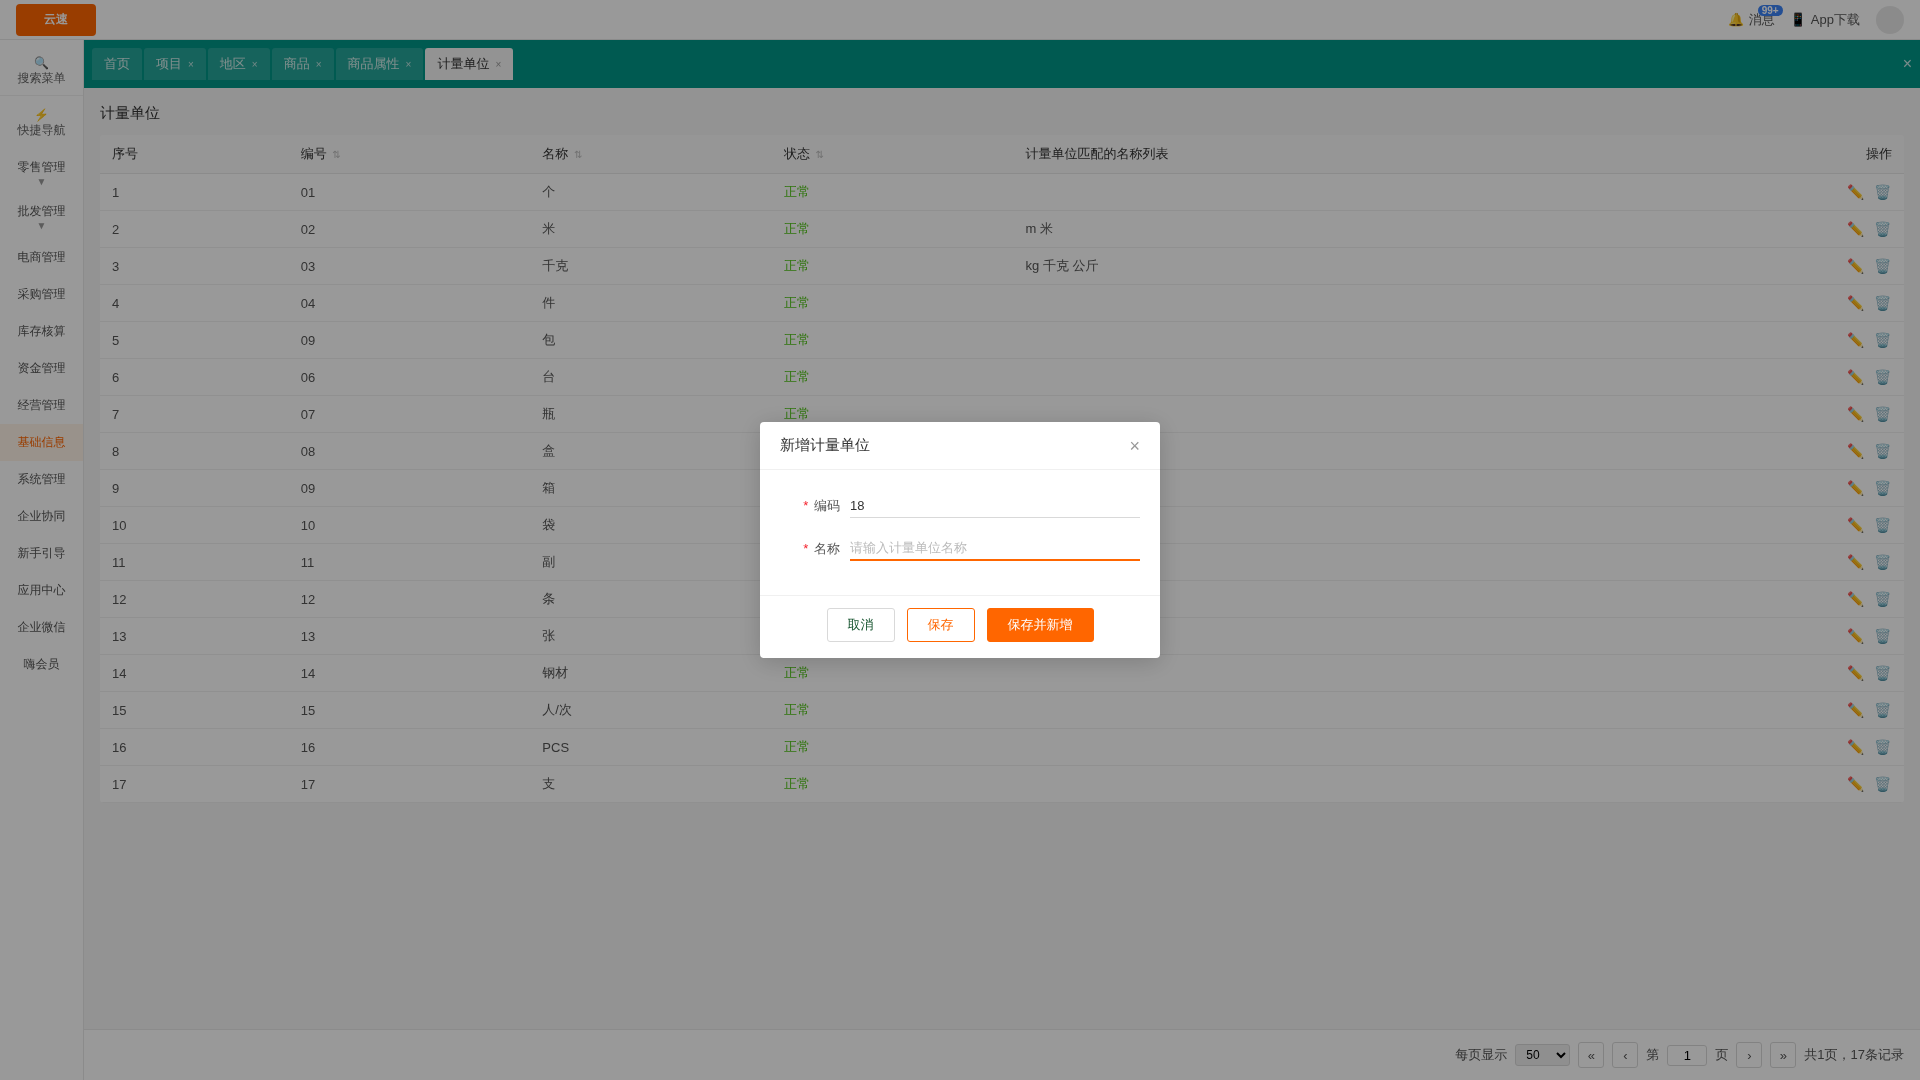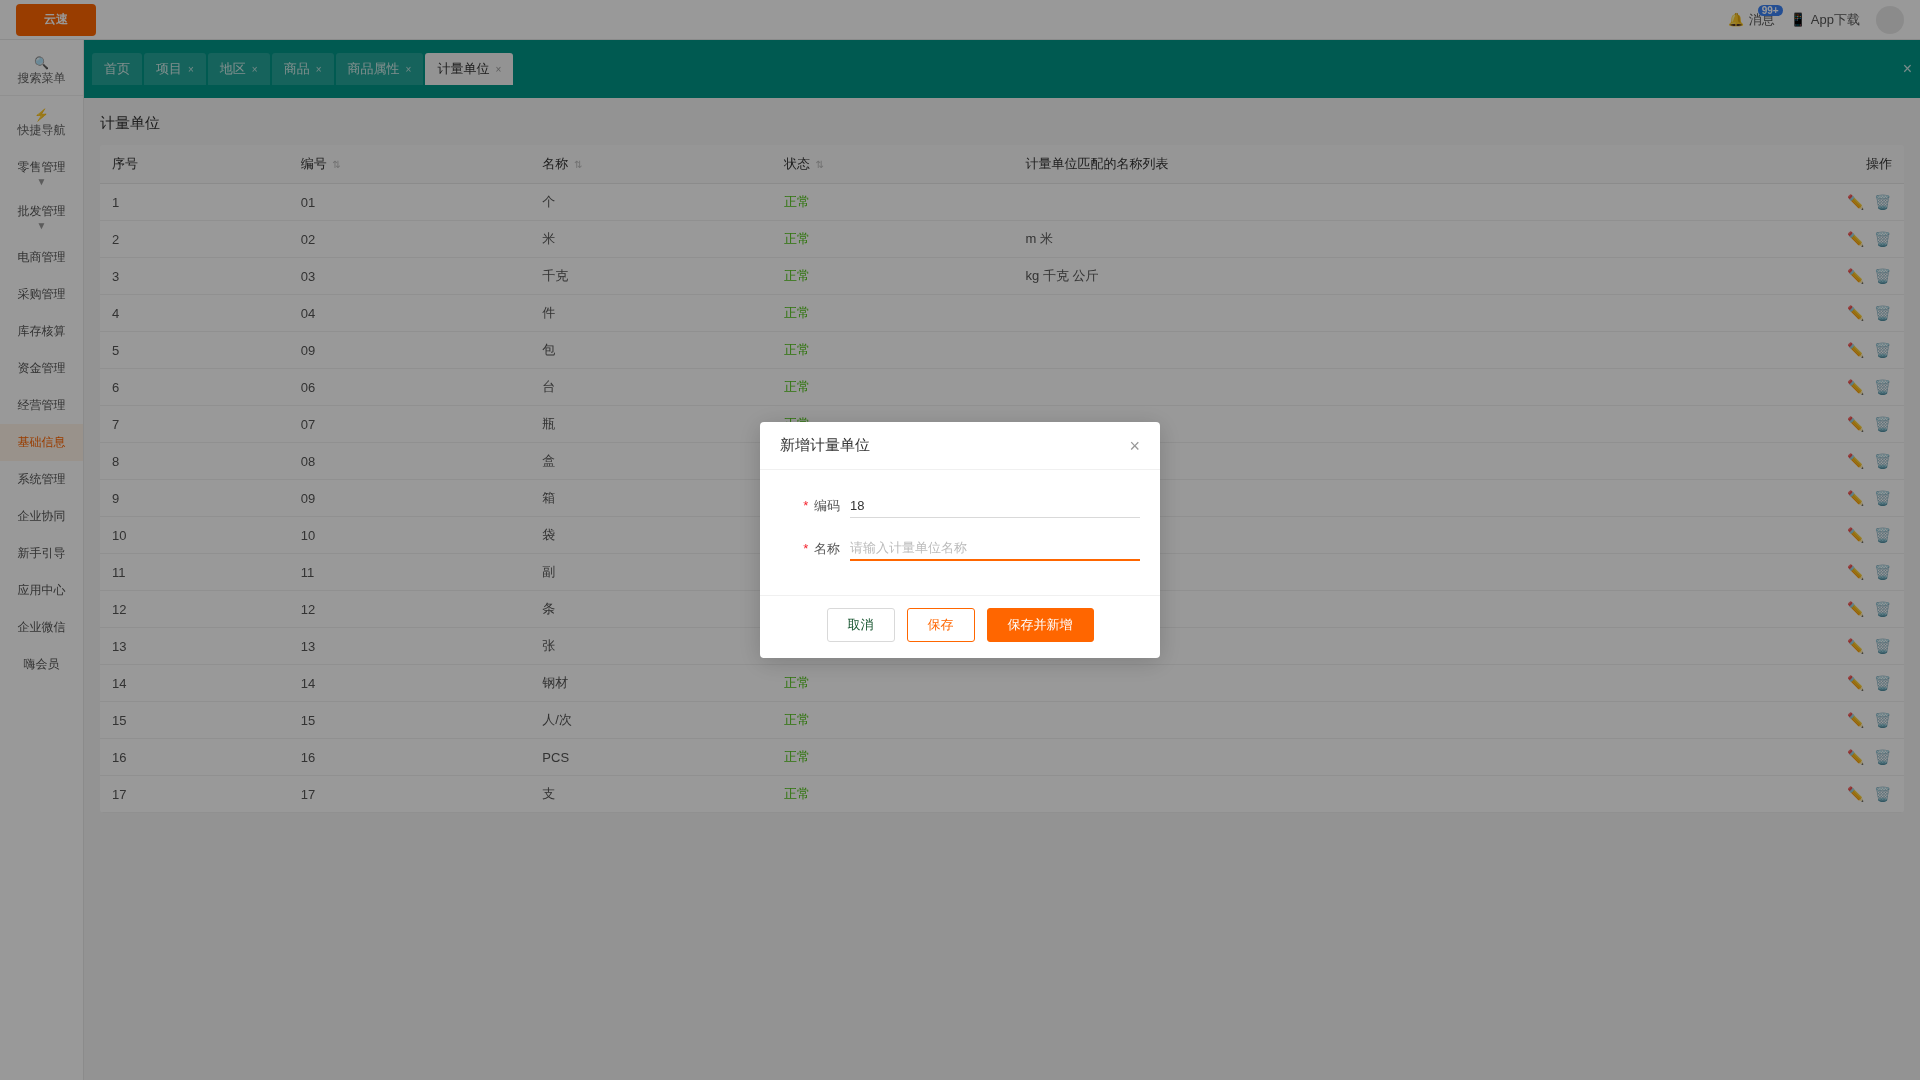--- a/index.html
+++ b/index.html
@@ -27,21 +27,21 @@
     .sidebar-item { padding: 10px 4px; text-align: center; font-size: 12px; color: #555; cursor: pointer; display: flex; flex-direction: column; align-items: center; gap: 2px; }
     .sidebar-item.active { background: #fff3e8; color: #f60; }
     .sidebar-item-group { display: flex; flex-direction: column; align-items: center; padding: 8px 4px; cursor: pointer; }
     .sidebar-item-group .label { font-size: 12px; color: #555; }
     .sidebar-item-group .arrow { font-size: 10px; color: #999; }
 
     
     .main-area { flex: 1; display: flex; flex-direction: column; background: #f5f5f5; }
 
     
-    .tabs-bar { height: 58px; background: #009688; display: flex; align-items: center; padding: 0 8px; gap: 2px; position: relative; }
+    .tabs-bar { height: 48px; background: #009688; display: flex; align-items: center; padding: 0 8px; gap: 2px; position: relative; }
     .tab { height: 32px; padding: 0 12px; border-radius: 3px 3px 0 0; display: flex; align-items: center; gap: 6px; font-size: 13px; cursor: pointer; color: rgba(255,255,255,0.8); background: rgba(255,255,255,0.15); }
     .tab.active { background: #f5f5f5; color: #333; }
     .tab .close-icon { font-size: 10px; color: rgba(255,255,255,0.7); cursor: pointer; }
     .tab.active .close-icon { color: #999; }
     .tabs-bar .close-all { position: absolute; right: 8px; color: rgba(255,255,255,0.8); cursor: pointer; font-size: 16px; }
 
     
     .content { flex: 1; padding: 16px; overflow: auto; }
     .page-title { font-size: 15px; color: #333; font-weight: 500; margin-bottom: 12px; }
     .toolbar { display: flex; justify-content: flex-end; margin-bottom: 12px; }
@@ -431,20 +431,37 @@
           <span class="action-btn">✏️</span>
           <span class="action-btn">🗑️</span>
         </div>
       </td>
     </tr>
             </tbody>
         </table>
       </div>
     </div>
 
+    <div class="pagination">
+      <span>每页显示</span>
+      <select>
+        <option>50</option>
+        <option>10</option>
+        <option>20</option>
+        <option>100</option>
+      </select>
+      <div class="page-nav">«</div>
+      <div class="page-nav">‹</div>
+      <span>第</span>
+      <input class="page-input" type="text" value="1" style="">
+      <span>页</span>
+      <div class="page-nav">›</div>
+      <div class="page-nav">»</div>
+      <span>共1页，17条记录</span>
+    </div>
   </div>
 </div>
 
 <div class="overlay">
   <div class="modal">
     <div class="modal-header">
       <span class="modal-title">新增计量单位</span>
       <span class="modal-close">×</span>
     </div>
     <div class="modal-body">

